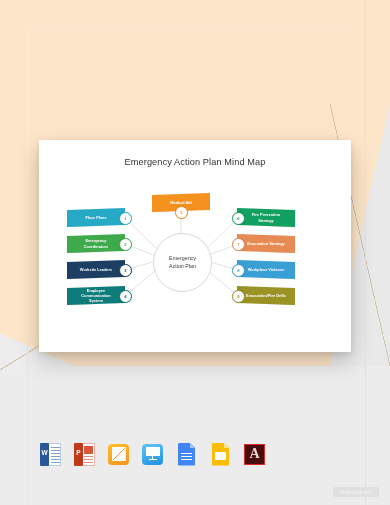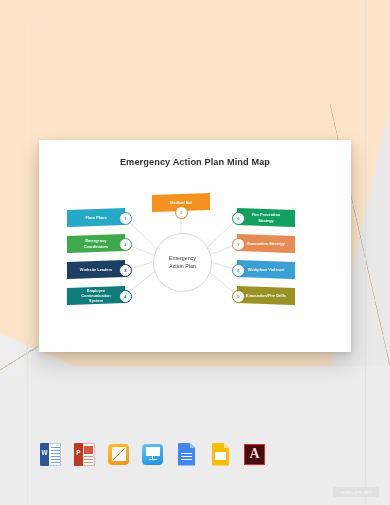--- a/index.html
+++ b/index.html
@@ -48,21 +48,21 @@
   .frame-top{position:absolute;left:27px;top:26px;width:339px;height:1px;background:#f6e8d4;}
 
   
   .slide{
     position:absolute;left:39px;top:140px;width:312px;height:212px;
     background:#ffffff;
     box-shadow:0 10px 22px rgba(0,0,0,.20), 0 2px 6px rgba(0,0,0,.10);
   }
   .slide-title{
     position:absolute;left:0;right:0;top:17px;
-    text-align:center;font-size:9.2px;font-weight:bold;color:#333333;
+    text-align:center;font-size:9.2px;font-weight:normal;color:#333333;
     letter-spacing:.1px;
   }
 
   
   .map{position:absolute;left:0;top:0;width:312px;height:212px;}
   svg.connectors{position:absolute;left:0;top:0;width:312px;height:212px;}
 
   .node{position:absolute;}
   .ribbon{
     position:absolute;left:0;top:0;

